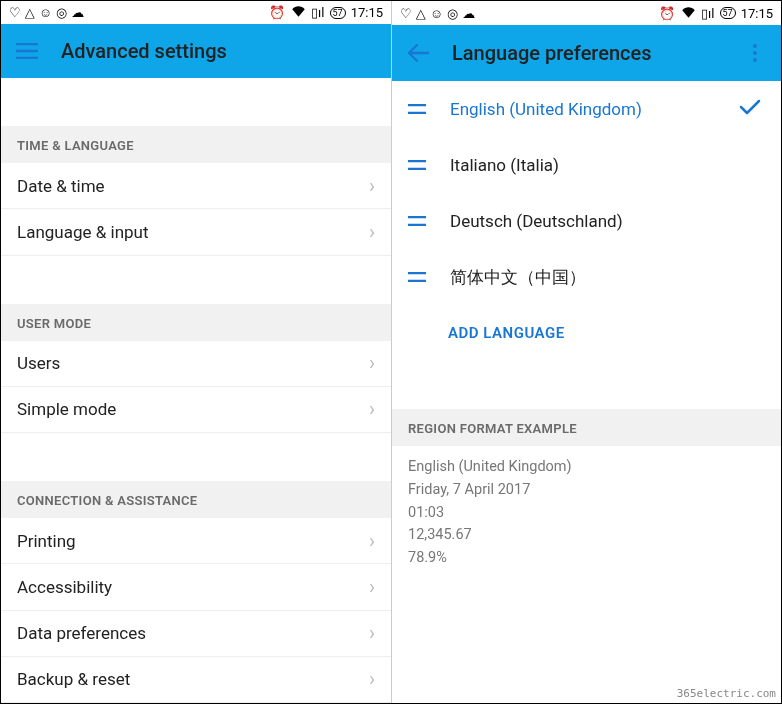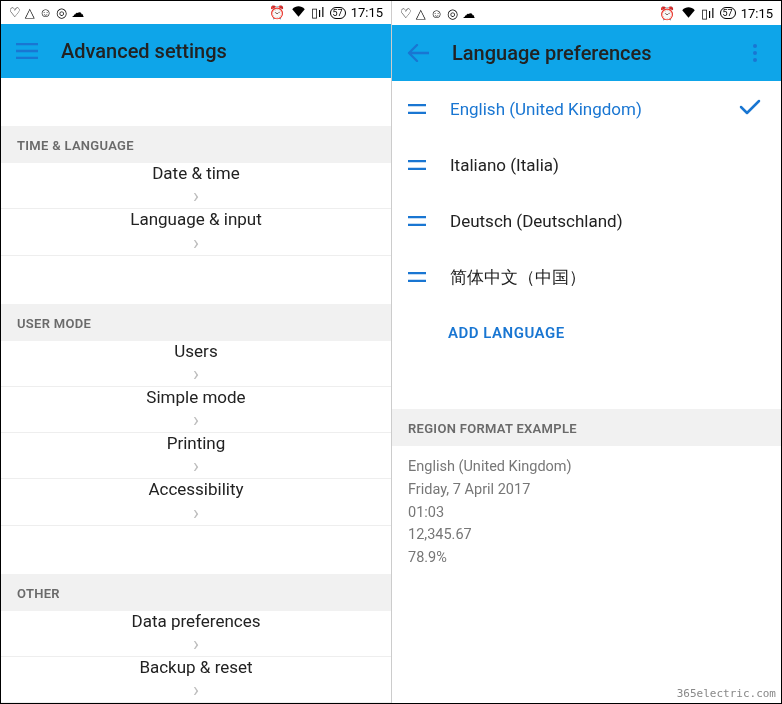--- a/index.html
+++ b/index.html
@@ -90,21 +90,20 @@
   
   .row {
     display: flex;
     align-items: center;
     padding: 0 16px;
     height: 48px;
     font-size: 17px;
     color: #222;
     border-bottom: 1px solid #eee;
     background: #fff;
-    flex-direction: column;
   }
   .row .label { flex: 1; }
   .row .chev { color: #bdbdbd; font-size: 20px; }
 
   
   .lang-row {
     display: flex;
     align-items: center;
     padding: 0 20px 0 16px;
     height: 56px;
@@ -193,30 +192,30 @@
     <div class="section-header">USER MODE</div>
     <div class="row">
       <span class="label">Users</span>
       <span class="chev">›</span>
     </div>
     <div class="row">
       <span class="label">Simple mode</span>
       <span class="chev">›</span>
     </div>
 
+    <div class="section-header">CONNECTION &amp; ASSISTANCE</div>
     <div class="row">
       <span class="label">Printing</span>
       <span class="chev">›</span>
     </div>
     <div class="row">
       <span class="label">Accessibility</span>
       <span class="chev">›</span>
     </div>
 
-    <div class="section-header">OTHER</div>
     <div class="row">
       <span class="label">Data preferences</span>
       <span class="chev">›</span>
     </div>
     <div class="row">
       <span class="label">Backup &amp; reset</span>
       <span class="chev">›</span>
     </div>
   </div>
 

